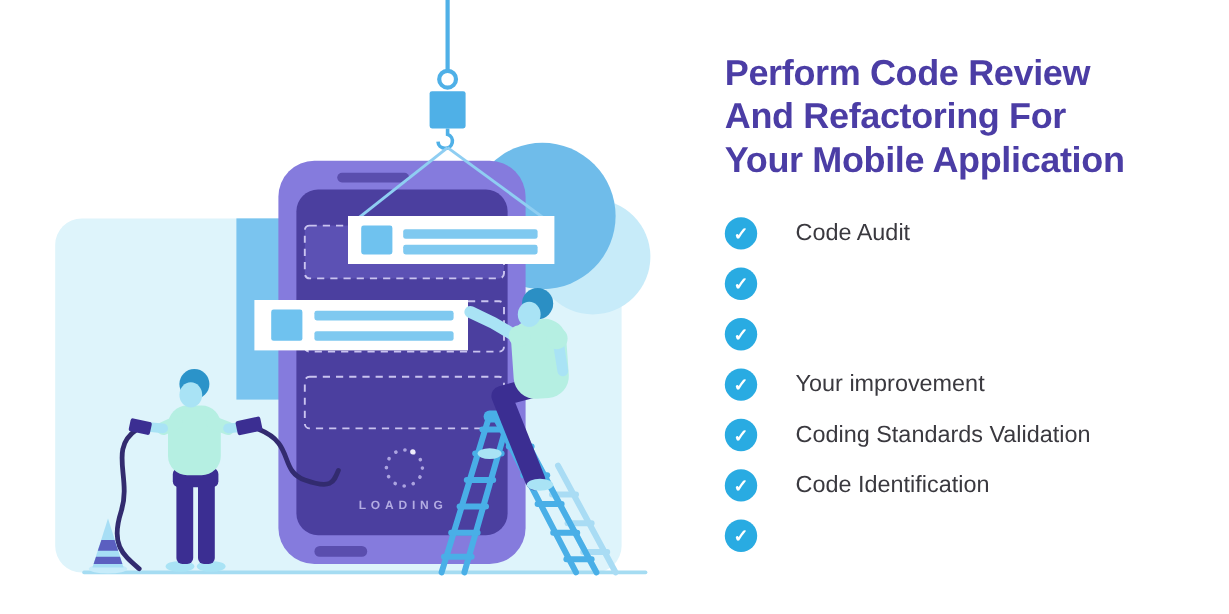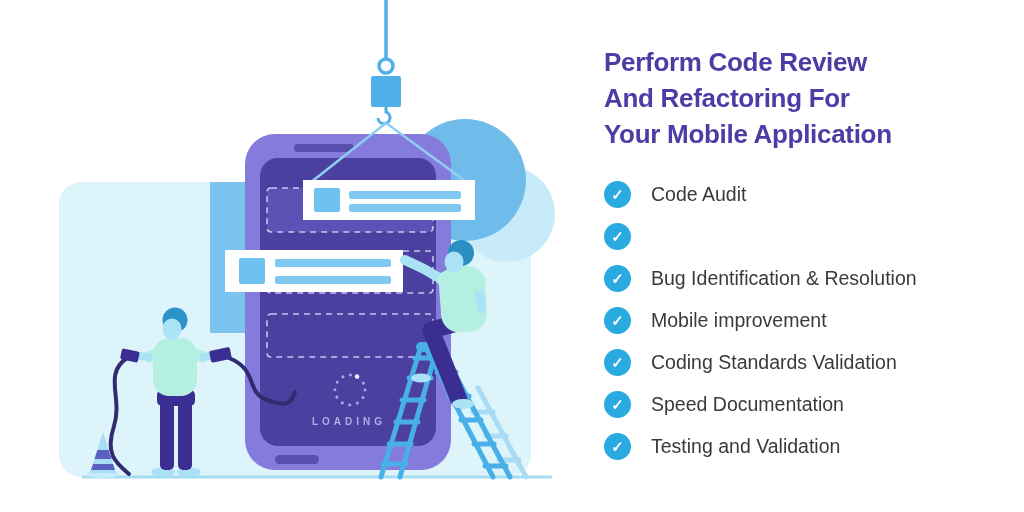--- a/index.html
+++ b/index.html
@@ -11,33 +11,33 @@
   *{margin:0;padding:0;box-sizing:border-box;}
   html,body{width:1024px;height:512px;}
   body{
     position:relative;
     width:1024px;height:512px;
     background:#ffffff;
     overflow:hidden;
     font-family:"Liberation Sans", sans-serif;
   }
   .illustration-wrap{
-    position:absolute;left:13px;top:0;width:560px;height:412px;
+    position:absolute;left:0;top:0;width:560px;height:412px;
   }
   .loading-label{
     position:absolute;left:288px;top:416px;width:96px;
     text-align:center;
     font-size:10px;font-weight:bold;letter-spacing:4px;
     color:var(--loading-text,#B3ACE2);
   }
   .content{
     position:absolute;left:604px;top:44px;width:408px;
   }
   .page-title{
-    font-size:26px;line-height:36px;font-weight:bold;
+    font-size:30px;line-height:36px;font-weight:bold;
     letter-spacing:-0.3px;
     color:var(--accent,#4B3DA5);
     white-space:pre-line;
   }
   .checklist{
     list-style:none;
     margin-top:29px;
     display:flex;flex-direction:column;gap:15px;
   }
   .checklist li{
@@ -47,20 +47,21 @@
     width:27px;height:27px;border-radius:50%;
     background:var(--check-blue,#29ABE2);
     color:#ffffff;
     display:flex;align-items:center;justify-content:center;
     font-size:15px;font-weight:bold;
     margin-right:20px;flex:0 0 27px;
   }
   .item-label{
     font-size:19.5px;
     color:var(--body-text,#3A393F);
+    margin-left:12px;
   }
 </style>
 </head>
 <body>
 
 <div class="illustration-wrap">
   <svg width="560" height="512" viewBox="0 0 560 512">
 
     <g>
       <rect x="46" y="182" width="472" height="295" rx="22" fill="#DEF4FB"></rect>
@@ -185,32 +186,30 @@
   <ul class="checklist">
     <li>
       <span class="check-badge">✓</span>
       <span class="item-label">Code Audit</span>
     </li>
     <li>
       <span class="check-badge">✓</span>
     </li>
     <li>
       <span class="check-badge">✓</span>
-      <span class="item-label">Bug Identification &amp; Resolution</span>
-    </li>
-    <li>
-      <span class="check-badge">✓</span>
-      <span class="item-label">Mobile improvement</span>
+    </li>
+    <li>
+      <span class="check-badge">✓</span>
+      <span class="item-label">Your improvement</span>
     </li>
     <li>
       <span class="check-badge">✓</span>
       <span class="item-label">Coding Standards Validation</span>
     </li>
     <li>
       <span class="check-badge">✓</span>
-      <span class="item-label">Speed Documentation</span>
-    </li>
-    <li>
-      <span class="check-badge">✓</span>
-      <span class="item-label">Testing and Validation</span>
+      <span class="item-label">Code Identification</span>
+    </li>
+    <li>
+      <span class="check-badge">✓</span>
     </li>
   </ul>
 </div>
 
 </body></html>

